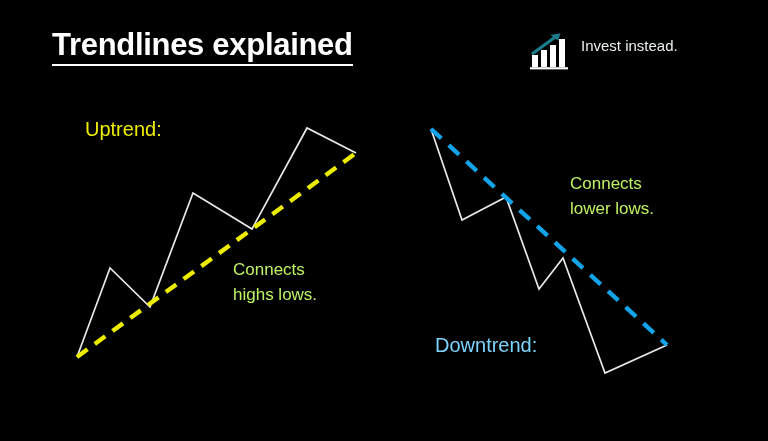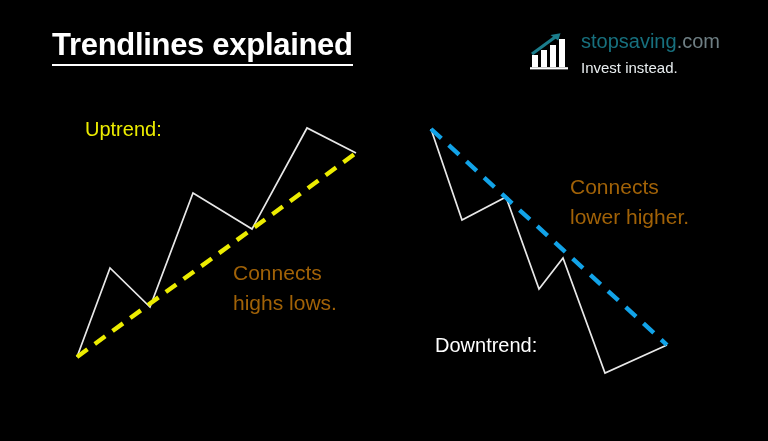--- a/index.html
+++ b/index.html
@@ -85,23 +85,23 @@
     top: 118px;
     color: #ecec00;
   }
   #downtrend-label {
     left: 411px;
     top: 334px;
     color: #12a3e8;
   }
   .annotation {
     position: absolute;
-    font-size: 21px;
+    font-size: 17px;
     line-height: 1.45;
-    color: #a16207;
+    color: #bef264;
     white-space: nowrap;
   }
   #uptrend-annotation {
     left: 233px;
     top: 258px;
   }
   #downtrend-annotation {
     left: 570px;
     top: 172px;
   }
@@ -149,35 +149,34 @@
       <path d="M33.5 5.2 L23.5 7.0 L31.2 12.6 Z" fill="#1b7d8c"></path>
 
       <rect x="5" y="27" width="6" height="12" fill="#ffffff"></rect>
       <rect x="14" y="22" width="6" height="17" fill="#ffffff"></rect>
       <rect x="23" y="17" width="6" height="22" fill="#ffffff"></rect>
       <rect x="32" y="11" width="6" height="28" fill="#ffffff"></rect>
 
       <rect x="3" y="39.2" width="38" height="2.2" fill="#ffffff"></rect>
     </svg>
     <div id="logo-text">
-      <div id="logo-wordmark"><span class="brand-main">stopsaving</span><span class="brand-tld">.com</span></div>
       <div id="logo-tagline">Invest instead.</div>
     </div>
   </div>
 
   <div class="chart-label" id="uptrend-label" style="color: rgb(236, 236, 0);">Uptrend:</div>
-  <div class="chart-label" id="downtrend-label" style="color: #ffffff;">Downtrend:</div>
+  <div class="chart-label" id="downtrend-label" style="color: #7dd3fc;">Downtrend:</div>
 
   <div class="annotation" id="uptrend-annotation">
     <div>Connects</div>
     <div>highs lows.</div>
   </div>
   <div class="annotation" id="downtrend-annotation">
     <div>Connects</div>
-    <div>lower higher.</div>
+    <div>lower lows.</div>
   </div>
 
   <svg id="plot-layer" viewBox="0 0 768 441">
     <g>
       <polyline class="price-path" id="uptrend-price" points="77,357 110,268 150,307 193,193 252,229 307,128 356,153" stroke="#e8e8e8"></polyline>
       <polyline class="trendline trendline-up" id="uptrend-trendline" points="77,357 356,153" stroke="#ecec00"></polyline>
     </g>
     <g>
       <polyline class="price-path" id="downtrend-price" points="431,129 462,220 506,197 539,289 563,258 605,373 667,345" stroke="#e8e8e8"></polyline>
       <polyline class="trendline trendline-down" id="downtrend-trendline" points="431,129 667,345" stroke="#12a3e8"></polyline>

